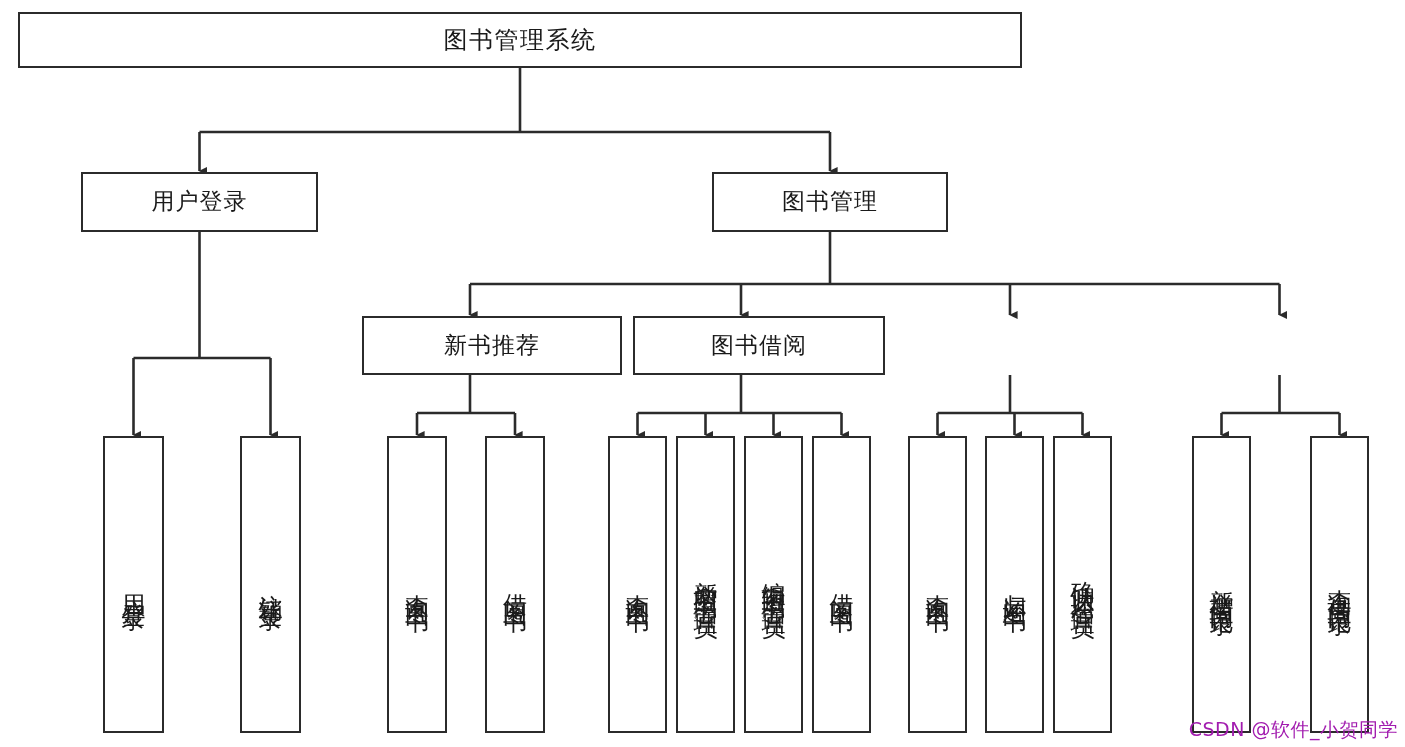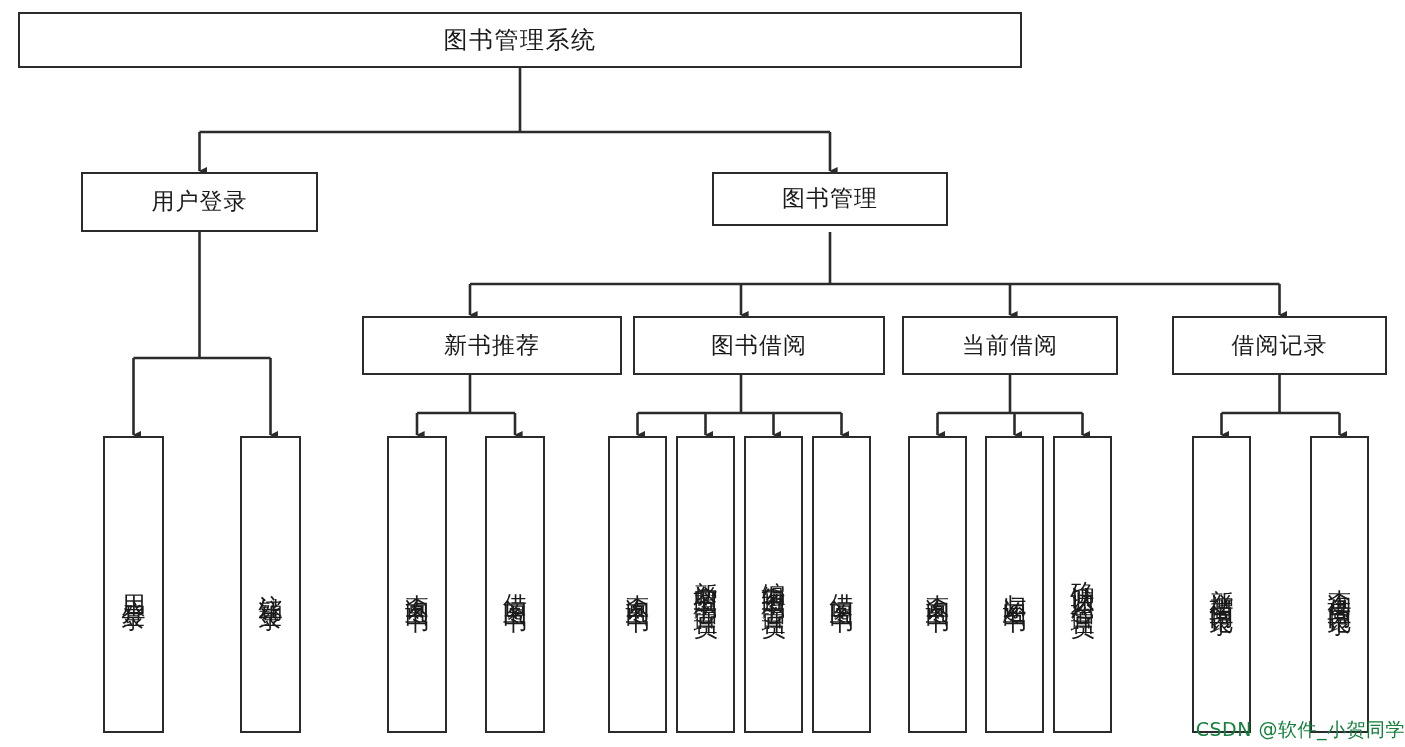--- a/index.html
+++ b/index.html
@@ -38,24 +38,24 @@
   }
   .node.vert .label{
     writing-mode:vertical-rl;
     text-orientation:upright;
     font-size:24px;
     letter-spacing:5px;
     line-height:1;
   }
   .watermark{
     position:absolute;
-    right:0;
+    right:7px;
     bottom:4px;
     font-size:19px;
-    color:#15803d;
+    color:#a21caf;
     letter-spacing:0.5px;
     white-space:nowrap;
     font-family:"DejaVu Sans","Liberation Sans",sans-serif;
   }
 </style>
 </head>
 <body>
 
 <div id="diagram-root">
 
@@ -102,35 +102,29 @@
       </g>
   </svg>
 
   <div class="node root horiz" style="left: 18px; top: 12px; width: 1004px; height: 56px;">
     <span class="label">图书管理系统</span>
   </div>
 
   <div class="node horiz" style="left: 81px; top: 172px; width: 237px; height: 60px;">
     <span class="label">用户登录</span>
   </div>
-  <div class="node horiz" style="left: 712px; top: 172px; width: 236px; height: 54px;">
+  <div class="node horiz" style="left: 712px; top: 172px; width: 236px; height: 60px;">
     <span class="label">图书管理</span>
   </div>
 
   <div class="node horiz" style="left: 362px; top: 316px; width: 260px; height: 59px;">
     <span class="label">新书推荐</span>
   </div>
   <div class="node horiz" style="left: 633px; top: 316px; width: 252px; height: 59px;">
     <span class="label">图书借阅</span>
-  </div>
-  <div class="node horiz" style="left: 902px; top: 316px; width: 216px; height: 59px;">
-    <span class="label">当前借阅</span>
-  </div>
-  <div class="node horiz" style="left: 1172px; top: 316px; width: 215px; height: 59px;">
-    <span class="label">借阅记录</span>
   </div>
 
   <div class="node vert" style="left: 103px; top: 436px; width: 61px; height: 297px;">
     <span class="label">用户登录</span>
   </div>
   <div class="node vert" style="left: 240px; top: 436px; width: 61px; height: 297px;">
     <span class="label">注销登录</span>
   </div>
 
   <div class="node vert" style="left: 387px; top: 436px; width: 60px; height: 297px;">

